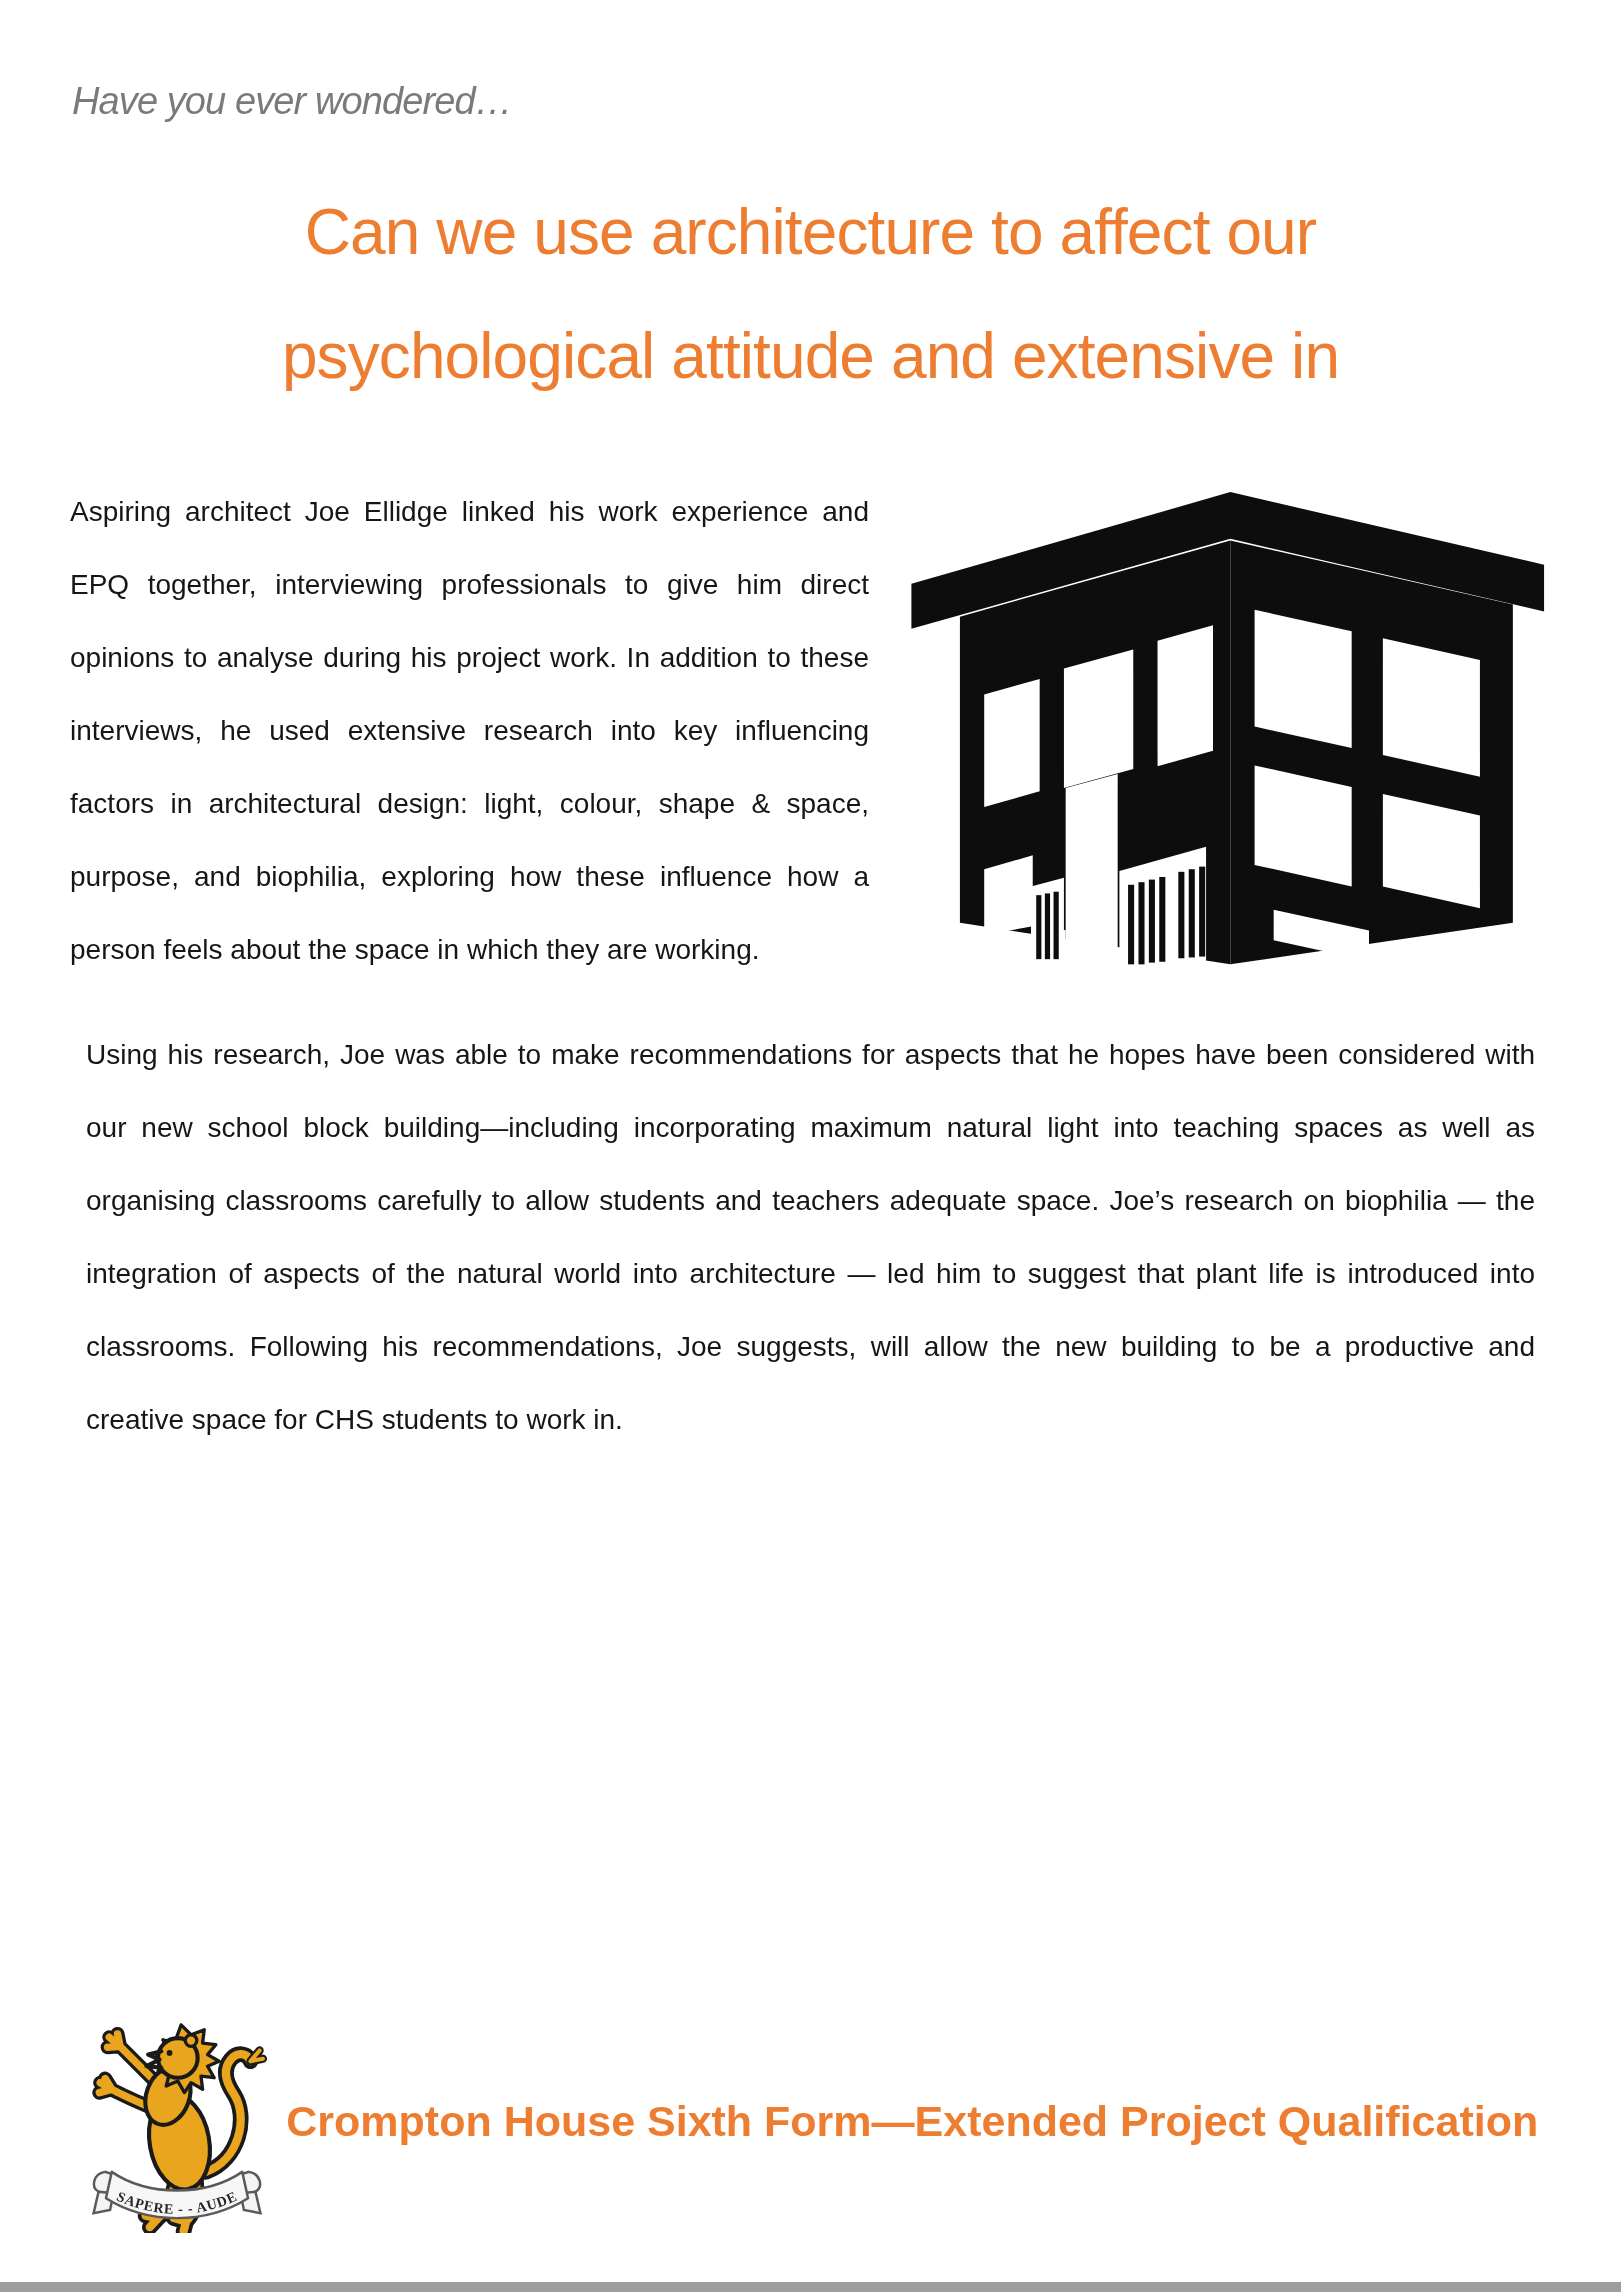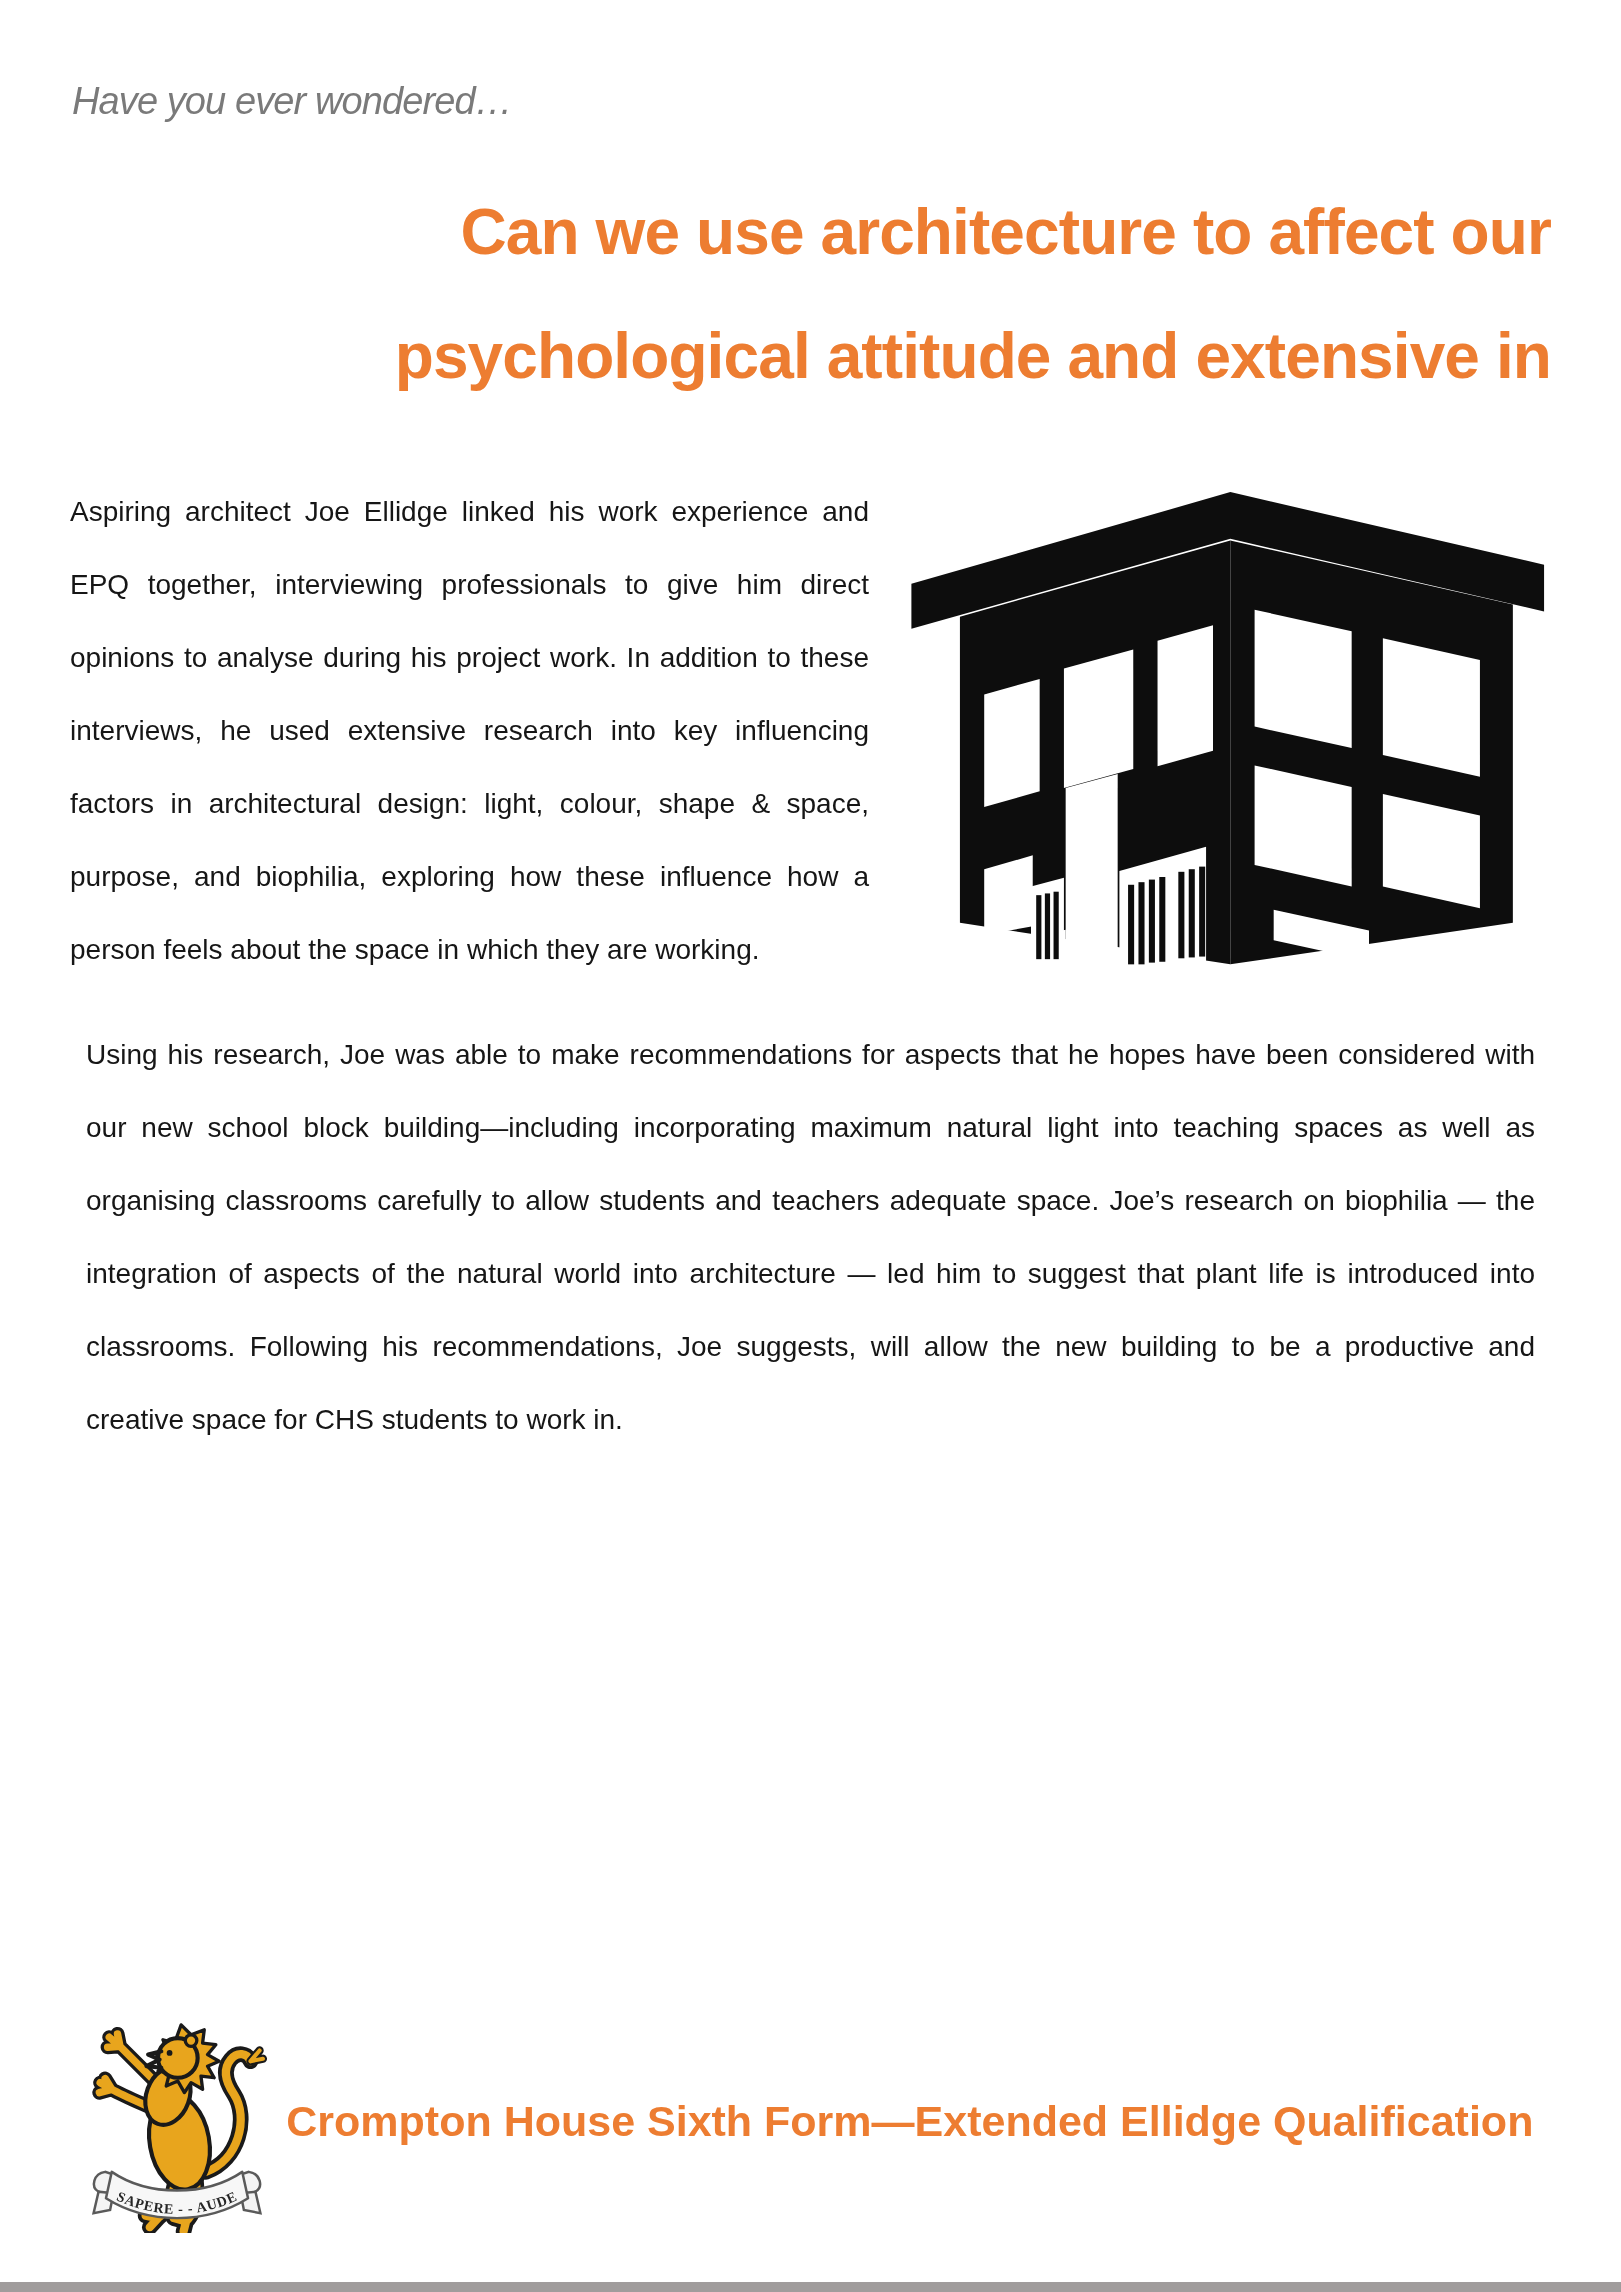--- a/index.html
+++ b/index.html
@@ -20,26 +20,25 @@
     color:#7a7a7a;
     letter-spacing:-0.9px;
     line-height:1.2;
   }
   .title{
     margin:45px 70px 0 70px;
     text-align:center;
   }
   .title-line{
     font-size:64px;
-    font-weight:bold;
+    font-weight:normal;
     color:#ED7D31;
     line-height:124px;
     letter-spacing:-0.9px;
     white-space:nowrap;
-    text-align:right;
   }
   .article{
     margin:57px 70px 0 70px;
     font-size:28px;
     line-height:73px;
     text-align:justify;
     color:#161616;
   }
   .article p{margin:16px;}
   .article p + p{margin-top:32px;}
@@ -165,18 +164,18 @@
         <path d="M20,220 L14,246 L34,242 L38,222 Z" fill="#f4f4f4" stroke="#5a5a5a" stroke-width="3"></path>
         <path d="M202,196 C216,198 220,214 210,220 C204,223 196,222 194,216 L190,200 Z" fill="#f4f4f4" stroke="#5a5a5a" stroke-width="3"></path>
         <path d="M210,220 L216,246 L196,242 L192,222 Z" fill="#f4f4f4" stroke="#5a5a5a" stroke-width="3"></path>
         <path d="M36,196 C80,226 150,226 194,196 L201,228 C150,260 80,260 29,228 Z" fill="#f7f7f7" stroke="#5a5a5a" stroke-width="3" stroke-linejoin="round"></path>
         <path id="motto-path" d="M32,225 C85,254 145,254 198,225" fill="none"></path>
         <text font-family="'Liberation Serif', serif" font-size="17" font-weight="bold" fill="#262626" letter-spacing="1">
           <textPath href="#motto-path" xlink:href="#motto-path" startOffset="50%" text-anchor="middle">SAPERE - - AUDE</textPath>
         </text>
       </g>
     </svg>
-    <div class="footer-caption">Crompton House Sixth Form—Extended Ellidge Qualification</div>
+    <div class="footer-caption">Crompton House Sixth Form—Extended Project Qualification</div>
   </div>
 
   <div class="bottom-border-bar"></div>
 </div>
 
 
 </body></html>

